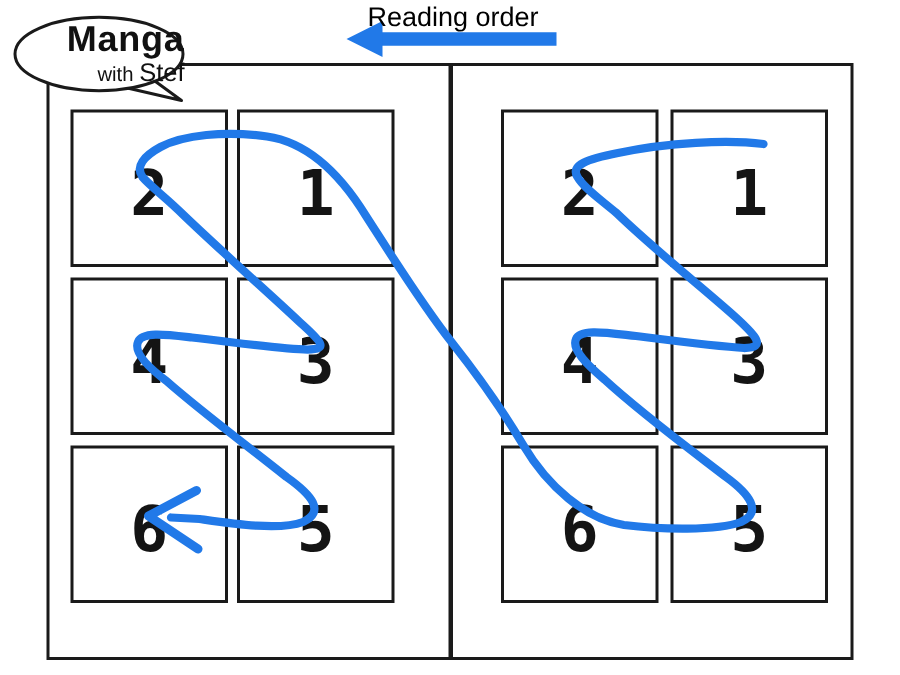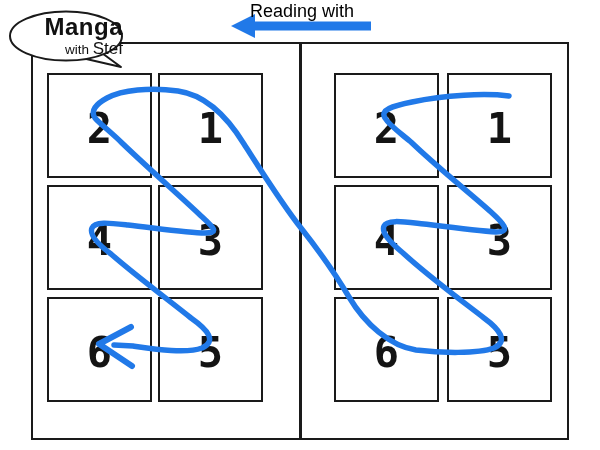--- a/index.html
+++ b/index.html
@@ -47,21 +47,21 @@
   #overlay {
     position:absolute; left:0; top:0; width:600px; height:450px;
     z-index:5; pointer-events:none;
   }
 </style>
 </head>
 <body>
 
 <div id="stage">
 
-  <div id="reading-order-label">Reading with</div>
+  <div id="reading-order-label">Reading order</div>
 
   <div id="spread-border"></div>
   <div id="center-divider"></div>
 
   <div class="panel lp c1 r1">
     <span class="num">2</span>
     </div>
   <div class="panel lp c2 r1">
     <span class="num">1</span>
     </div>

